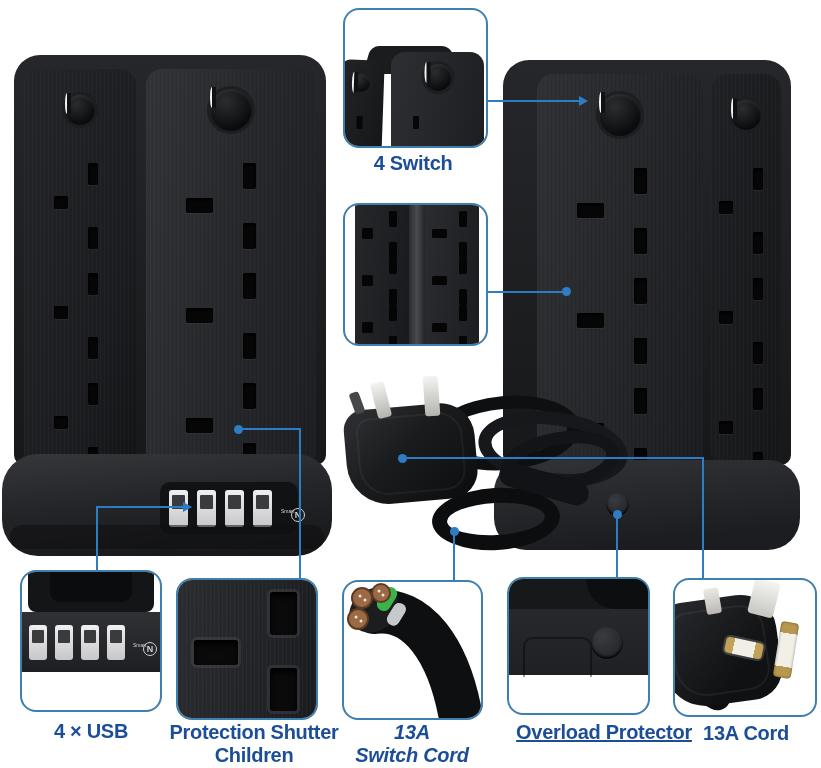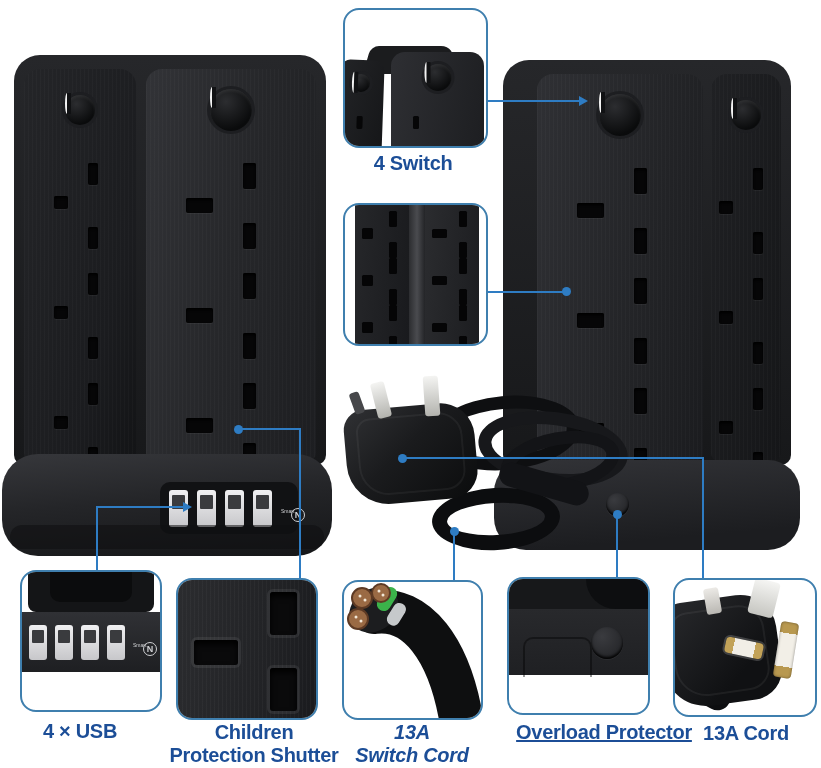--- a/index.html
+++ b/index.html
@@ -173,21 +173,21 @@
   .cf-fuse2 { left:102px; top:42px; width:18px; height:56px; border-radius:4px; transform:rotate(9deg);
         background:linear-gradient(#b8984f 0 20%, #f2efe7 20% 80%, #b8984f 80%);
         box-shadow:inset 0 0 3px rgba(0,0,0,.45); z-index:6; }
 
   
   .lbl { color:#1C4E97; font-weight:700; font-size:20px; letter-spacing:-0.3px; text-align:center;
          transform:translateX(-50%); white-space:nowrap; z-index:6; }
   .lbl .ln { position:relative; display:block; line-height:23px; }
   .lbl-switch   { left:413px; top:152px;text-align:center; }
   .lbl-outlets  { left:411px; top:348px; }
-  .lbl-usb      { left:80px;  top:720px; }
+  .lbl-usb      { left:91px;  top:720px; }
   .lbl-shutter  { left:254px; top:721px; }
   .lbl-cord     { left:412px; top:721px;font-style:italic; }
   .lbl-overload { left:604px; top:721px;text-decoration:underline; }
   .lbl-fuse     { left:746px; top:722px; }
 </style>
 </head>
 <body>
 
 <div class="stage">
 
@@ -423,22 +423,22 @@
     <div class="cf-plug"></div>
     <div class="cf-pinbig"></div>
     <div class="cf-pinsm"></div>
     <div class="cf-fusein"></div>
     <div class="cf-fuse2"></div>
   </div>
 
   <div class="lbl lbl-switch">4 Switch</div>
   <div class="lbl lbl-usb">4 × USB</div>
   <div class="lbl lbl-shutter">
+    <span class="ln">Protection Shutter</span>
     <span class="ln">Children</span>
-    <span class="ln">Protection Shutter</span>
   </div>
   <div class="lbl lbl-cord">
     <span class="ln">13A</span>
     <span class="ln">Switch Cord</span>
   </div>
   <div class="lbl lbl-overload">Overload Protector</div>
   <div class="lbl lbl-fuse">13A Cord</div>
 
 </div>
 

